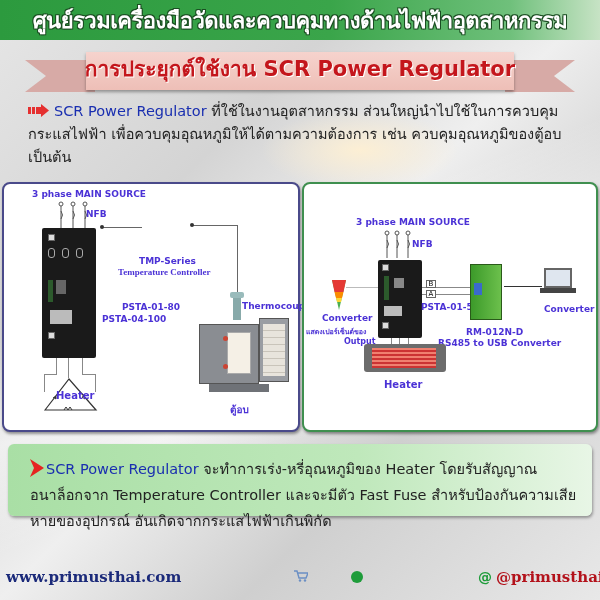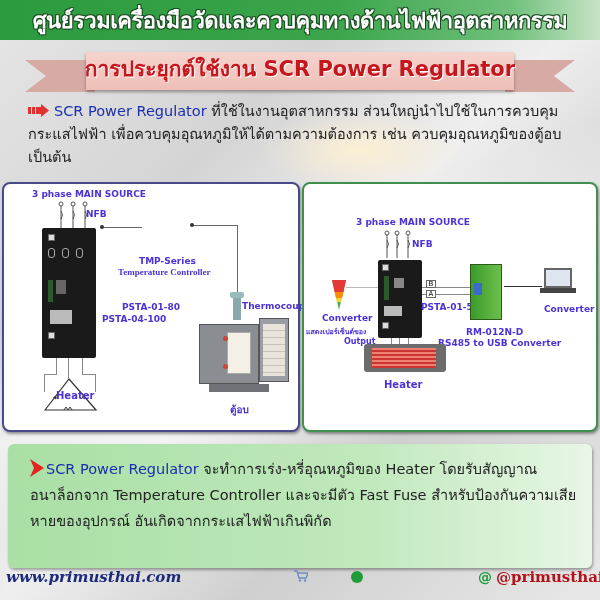--- a/index.html
+++ b/index.html
@@ -47,35 +47,35 @@
   .panel {
     position: absolute; background: #fff; border-radius: 8px;
   }
   .panel.left { left: 2px; top: 182px; width: 298px; height: 250px; border: 2px solid #4a4a8a; box-shadow: 1px 2px 3px rgba(0,0,0,0.4); }
   .panel.right { left: 302px; top: 182px; width: 296px; height: 250px; border: 2px solid #3f8f4f; box-shadow: 1px 2px 3px rgba(0,0,0,0.4); }
   .lbl { position: absolute; color: #4b32d6; font-size: 9px; font-weight: bold; white-space: nowrap; }
   .dev-black { position: absolute; background: #1a1a1a; border-radius: 2px; }
   .terminal { position: absolute; width: 7px; height: 7px; background: #ddd; border: 1px solid #666; font-size: 5px; }
   .wire { position: absolute; background: #888; }
   .callout {
-    position: absolute; left: 8px; top: 444px; width: 584px; height: 124px;
+    position: absolute; left: 8px; top: 444px; width: 584px; height: 72px;
     background: linear-gradient(90deg, #a9dfa5 0%, #bfe8bb 60%, #e8f6e6 100%);
     border-radius: 6px; box-shadow: 1px 2px 3px rgba(0,0,0,0.35);
   }
   .callout-text {
     position: absolute; left: 22px; top: 12px; width: 555px;
     font-size: 14.5px; line-height: 26px; color: #222;
   }
   .callout-text .lead { color: #1a2fb0; }
   .footer {
     position: absolute; left: 0; top: 562px; width: 600px; height: 30px;
     display: flex; align-items: center;
     font-family: "DejaVu Serif", serif; font-weight: bold; font-size: 15px;
   }
-  .f-link { color: #1b2a7a; position: absolute; font-style: italic; }
+  .f-link { color: #1b2a7a; position: absolute; }
   .f-red { color: #b3121b; position: absolute; }
 </style>
 </head>
 <body>
 
 <div class="bg-shard" style="left:0;top:40px;width:600px;height:520px;background:linear-gradient(160deg, rgba(255,255,255,0) 40%, rgba(255,255,255,0.55) 55%, rgba(255,255,255,0) 70%);"></div>
 <div class="bg-shard" style="left:260px;top:110px;width:200px;height:80px;background:radial-gradient(ellipse at center, rgba(255,240,210,0.9) 0%, rgba(255,255,255,0) 70%);"></div>
 
 <div class="header">
   <span class="header-title">ศูนย์รวมเครื่องมือวัดและควบคุมทางด้านไฟฟ้าอุตสาหกรรม</span>

